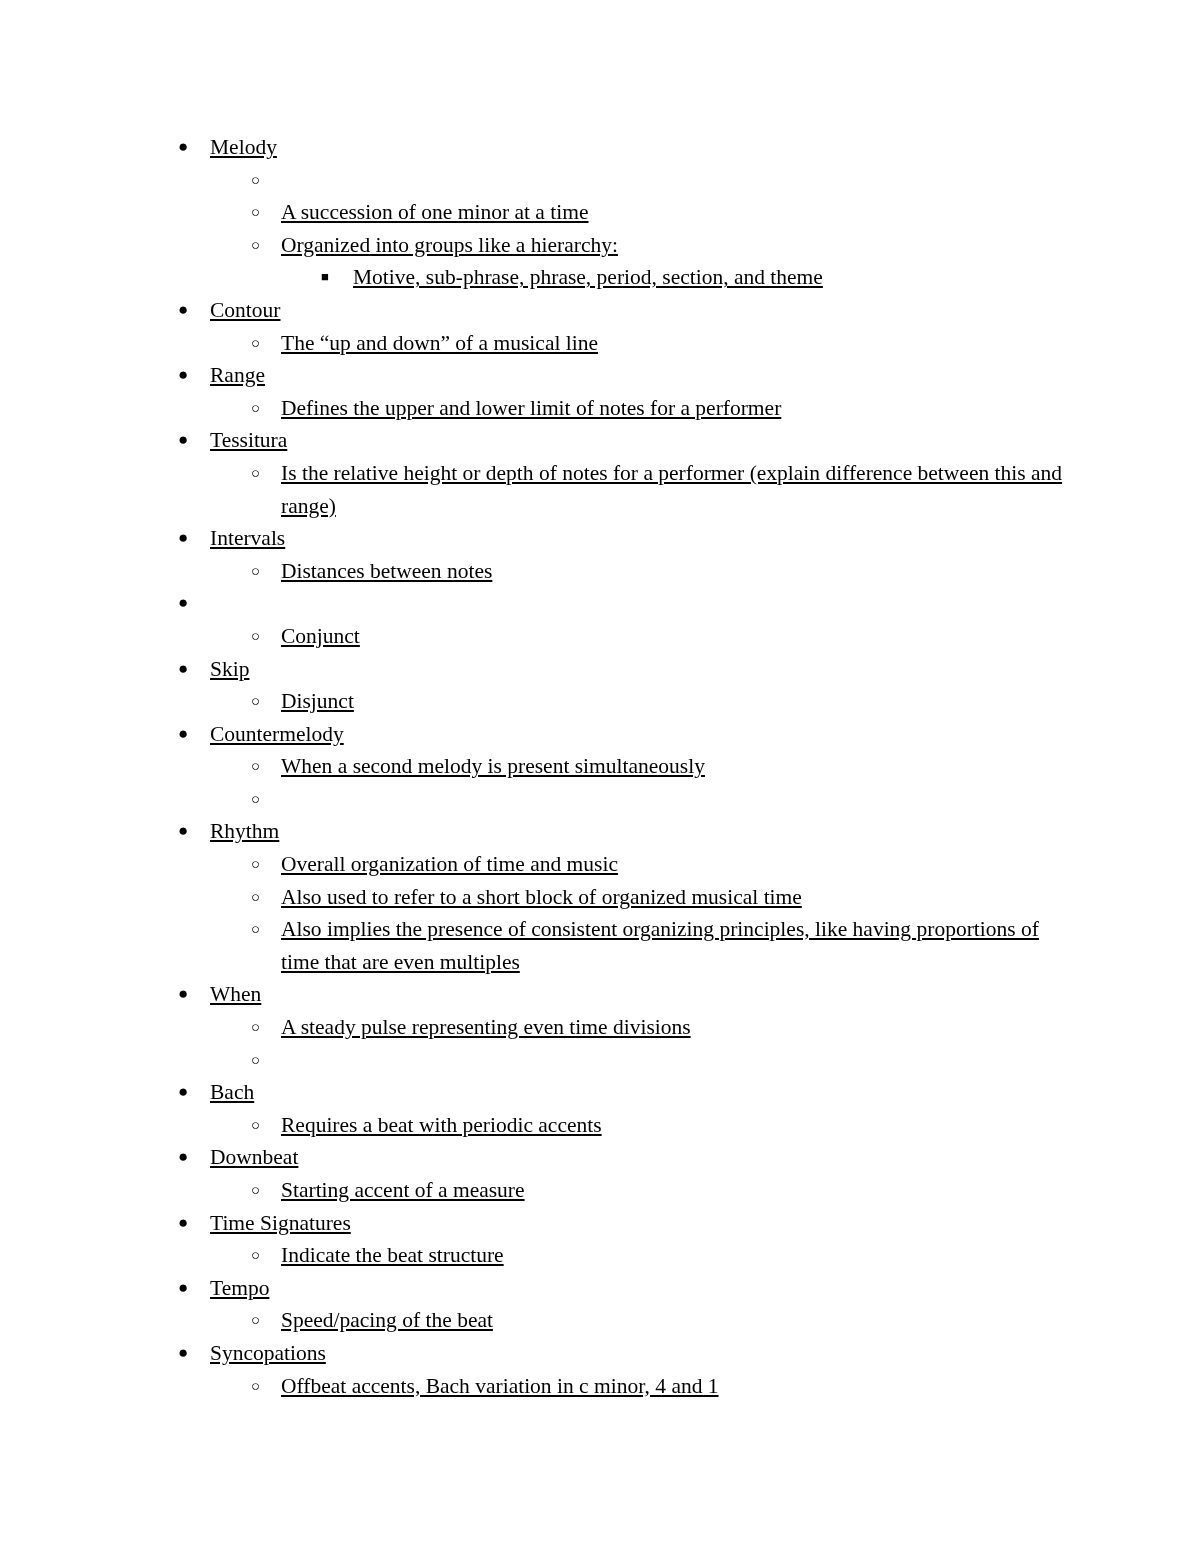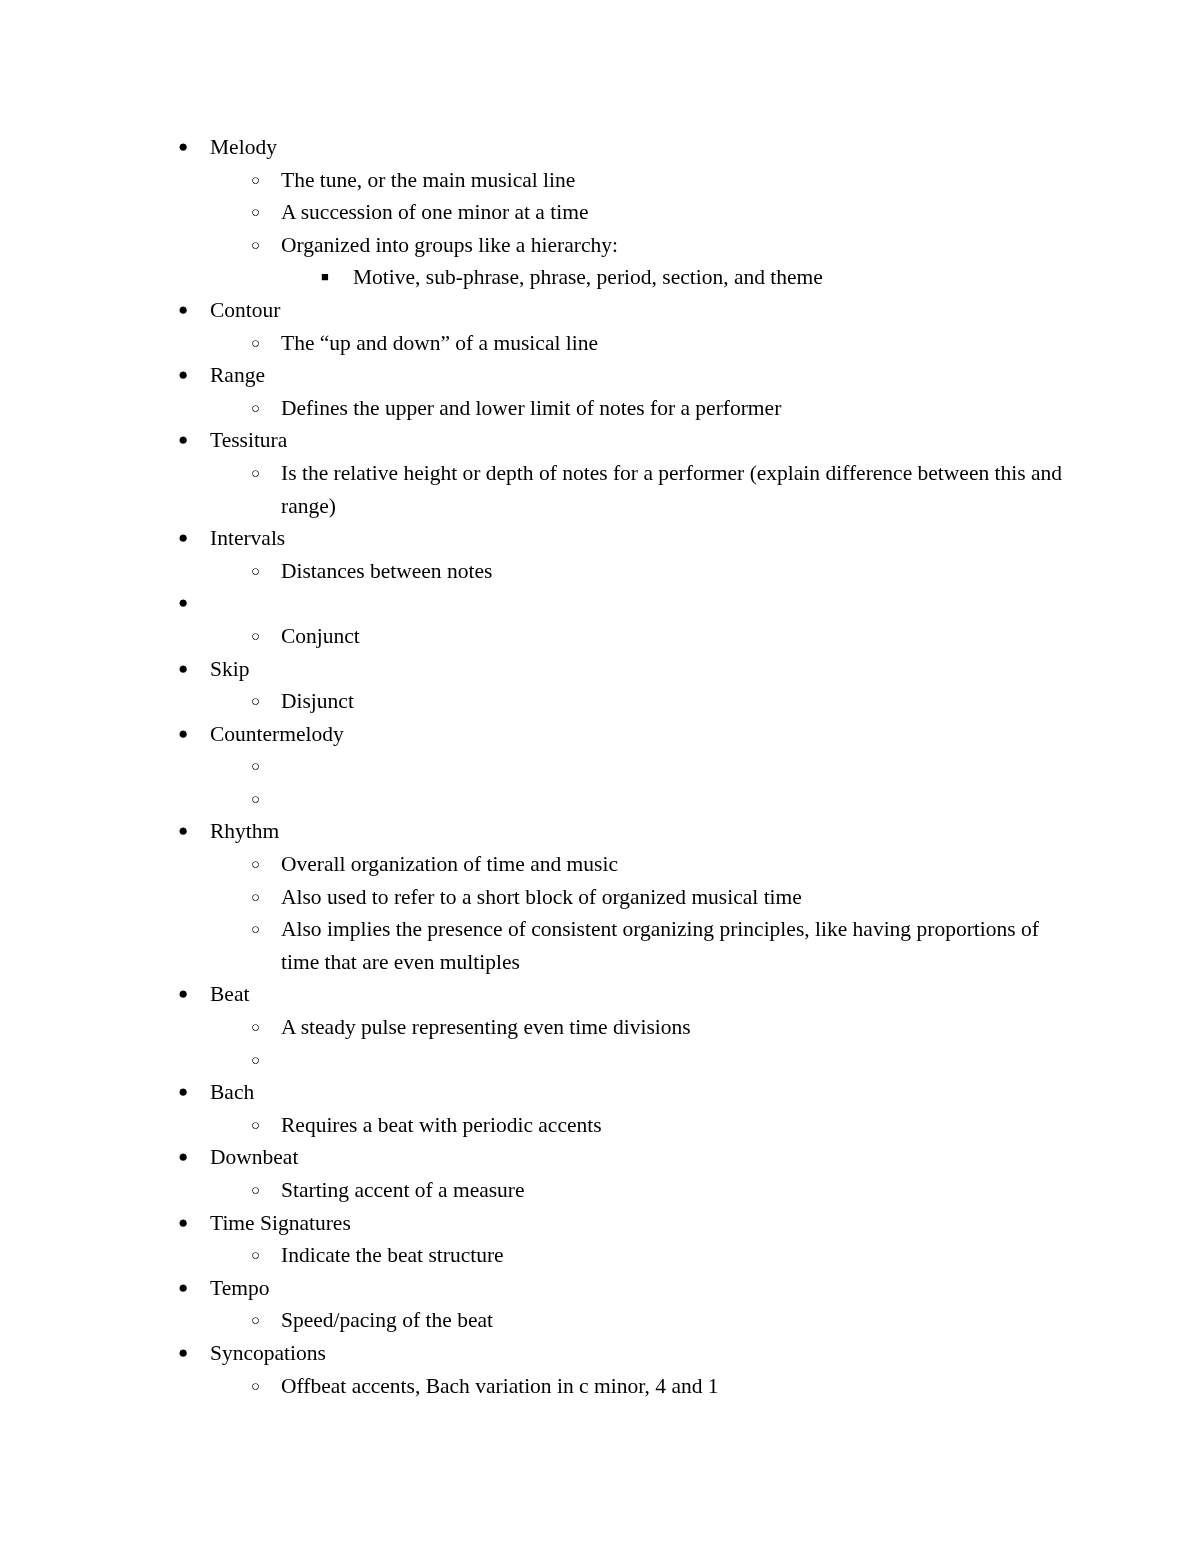--- a/index.html
+++ b/index.html
@@ -80,39 +80,39 @@
     left: 321px;
     top: 0;
     width: 14px;
     line-height: 32.6px;
     font-size: 13px;
     text-align: left;
   }
   .txt {
     display: block;
     max-width: 712px;
+    text-decoration: underline;
   }
   li.lvl2 > .txt { max-width: 782px; }
   li.lvl3 > .txt { max-width: 712px; }
 </style>
 </head>
 <body>
 
 <div class="page">
   <div class="doc-body">
     <ul class="outline" id="outline-root">
         <li class="item lvl1">
           <span class="bullet">●</span>
           <span class="txt">Melody</span>
         </li>
         <li>
           <ul>
             <li class="item lvl2">
               <span class="bullet">○</span>
-              <span class="txt">The tune, or the main musical line</span>
             </li>
             <li class="item lvl2">
               <span class="bullet">○</span>
               <span class="txt">A succession of one minor at a time</span>
             </li>
             <li class="item lvl2">
               <span class="bullet">○</span>
               <span class="txt">Organized into groups like a hierarchy:</span>
             </li>
             <li>
@@ -197,20 +197,21 @@
           </ul>
         </li>
         <li class="item lvl1">
           <span class="bullet">●</span>
           <span class="txt">Countermelody</span>
         </li>
         <li>
           <ul>
             <li class="item lvl2">
               <span class="bullet">○</span>
+              <span class="txt">When a second melody is present simultaneously</span>
             </li>
             <li class="item lvl2">
               <span class="bullet">○</span>
             </li>
           </ul>
         </li>
         <li class="item lvl1">
           <span class="bullet">●</span>
           <span class="txt">Rhythm</span>
         </li>
@@ -225,21 +226,21 @@
               <span class="txt">Also used to refer to a short block of organized musical time</span>
             </li>
             <li class="item lvl2">
               <span class="bullet">○</span>
               <span class="txt">Also implies the presence of consistent organizing principles, like having proportions of time that are even multiples</span>
             </li>
           </ul>
         </li>
         <li class="item lvl1">
           <span class="bullet">●</span>
-          <span class="txt">Beat</span>
+          <span class="txt">When</span>
         </li>
         <li>
           <ul>
             <li class="item lvl2">
               <span class="bullet">○</span>
               <span class="txt">A steady pulse representing even time divisions</span>
             </li>
             <li class="item lvl2">
               <span class="bullet">○</span>
             </li>

